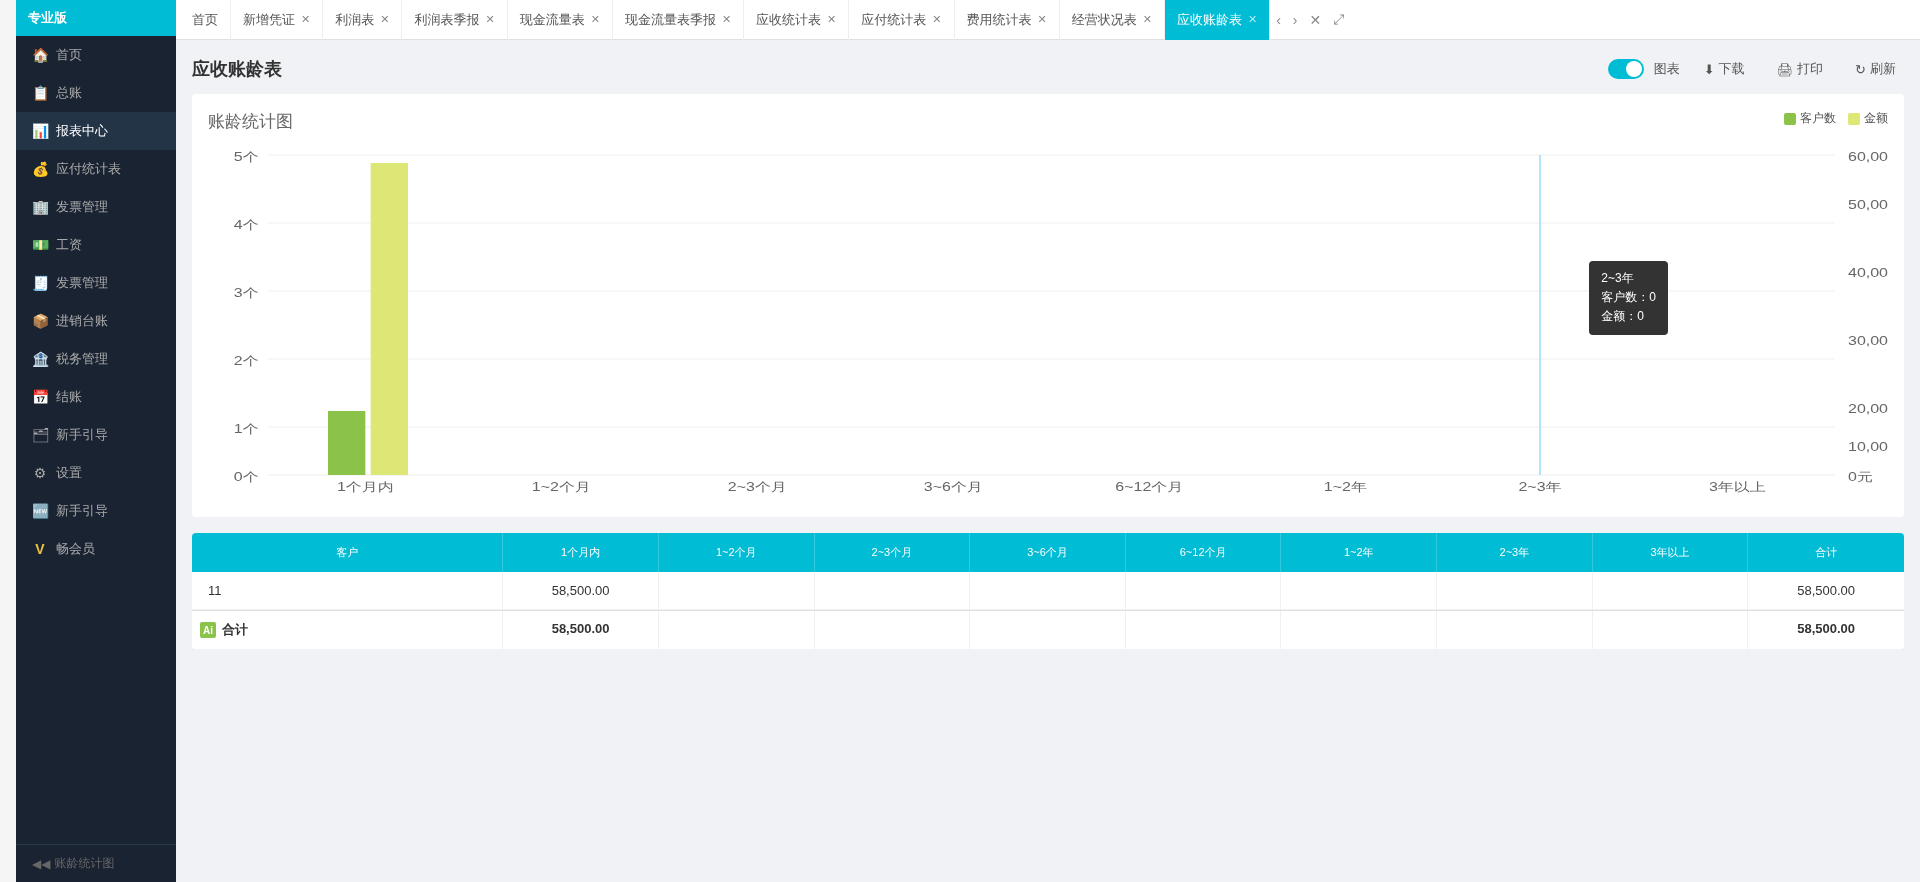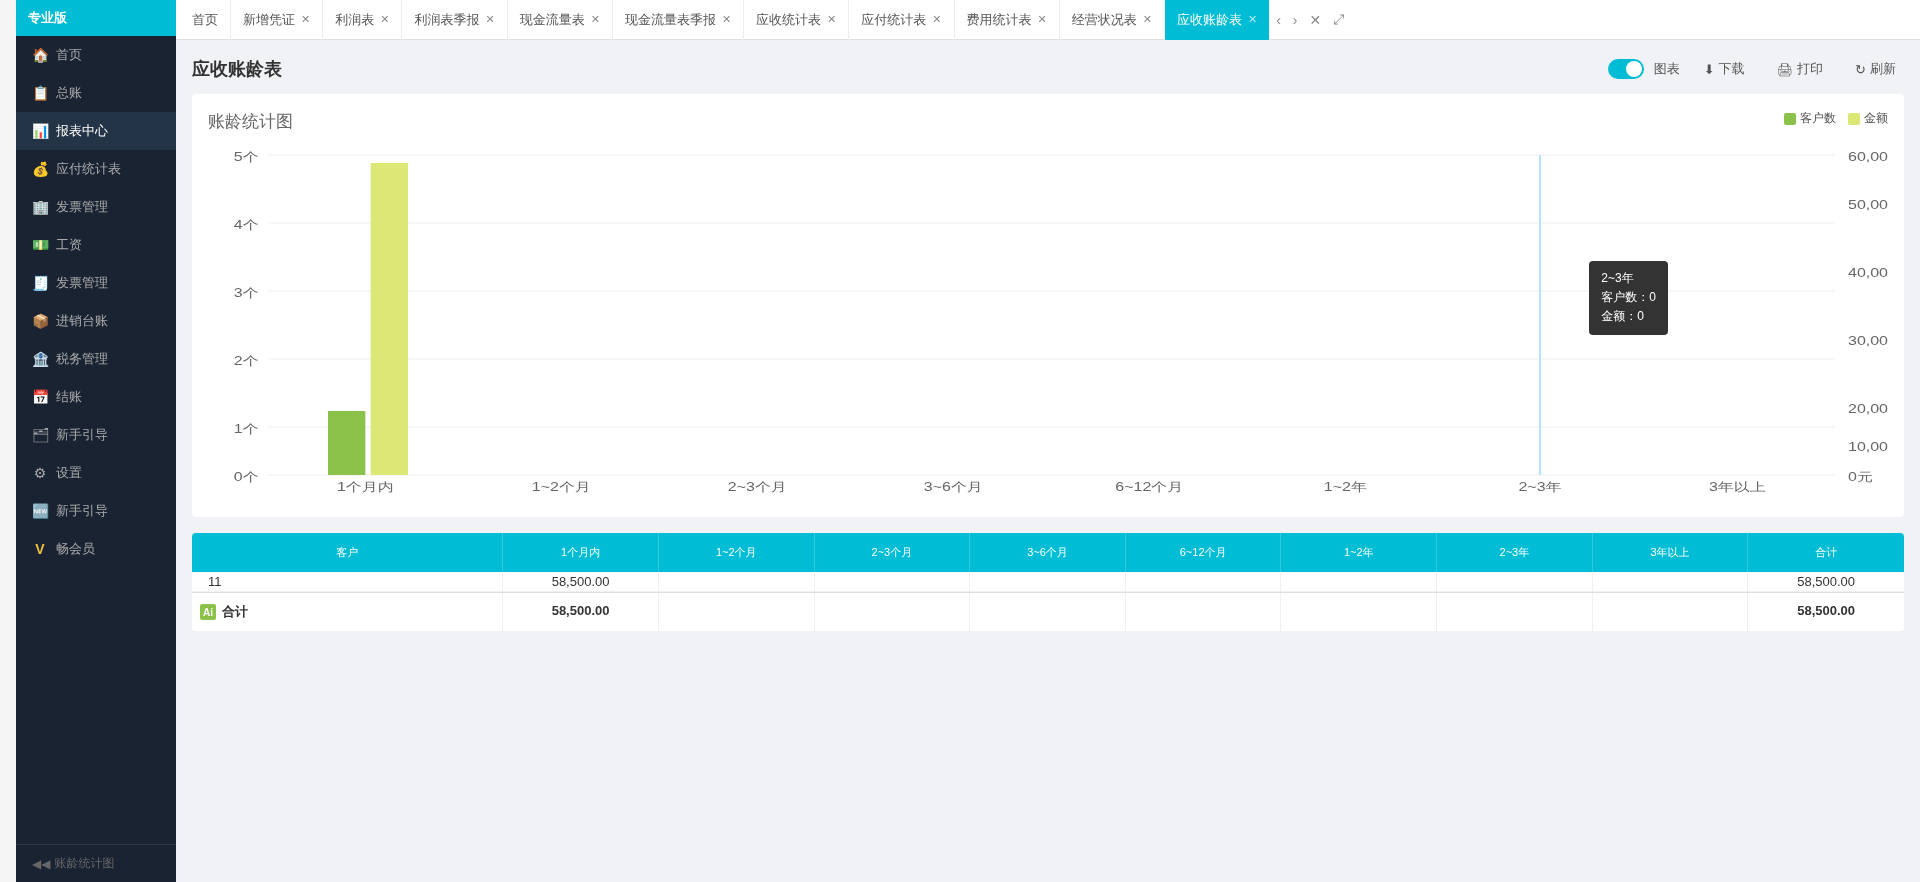--- a/index.html
+++ b/index.html
@@ -209,21 +209,21 @@
       border-right: 1px solid rgba(255,255,255,0.2);
     }
     .table-header-cell:last-child { border-right: none; }
     .table-row {
       display: grid;
       grid-template-columns: 2fr 1fr 1fr 1fr 1fr 1fr 1fr 1fr 1fr 1fr;
       border-bottom: 1px solid #f0f0f0;
       font-size: 13px;
     }
     .table-cell {
-      padding: 2px 8px;
+      padding: 11px 8px;
       text-align: center;
       border-right: 1px solid #f0f0f0;
       color: #333;
     }
     .table-cell:last-child { border-right: none; }
     .table-cell.left { text-align: left; padding-left: 16px; }
     .table-footer-row {
       display: grid;
       grid-template-columns: 2fr 1fr 1fr 1fr 1fr 1fr 1fr 1fr 1fr 1fr;
       background: #fff;

